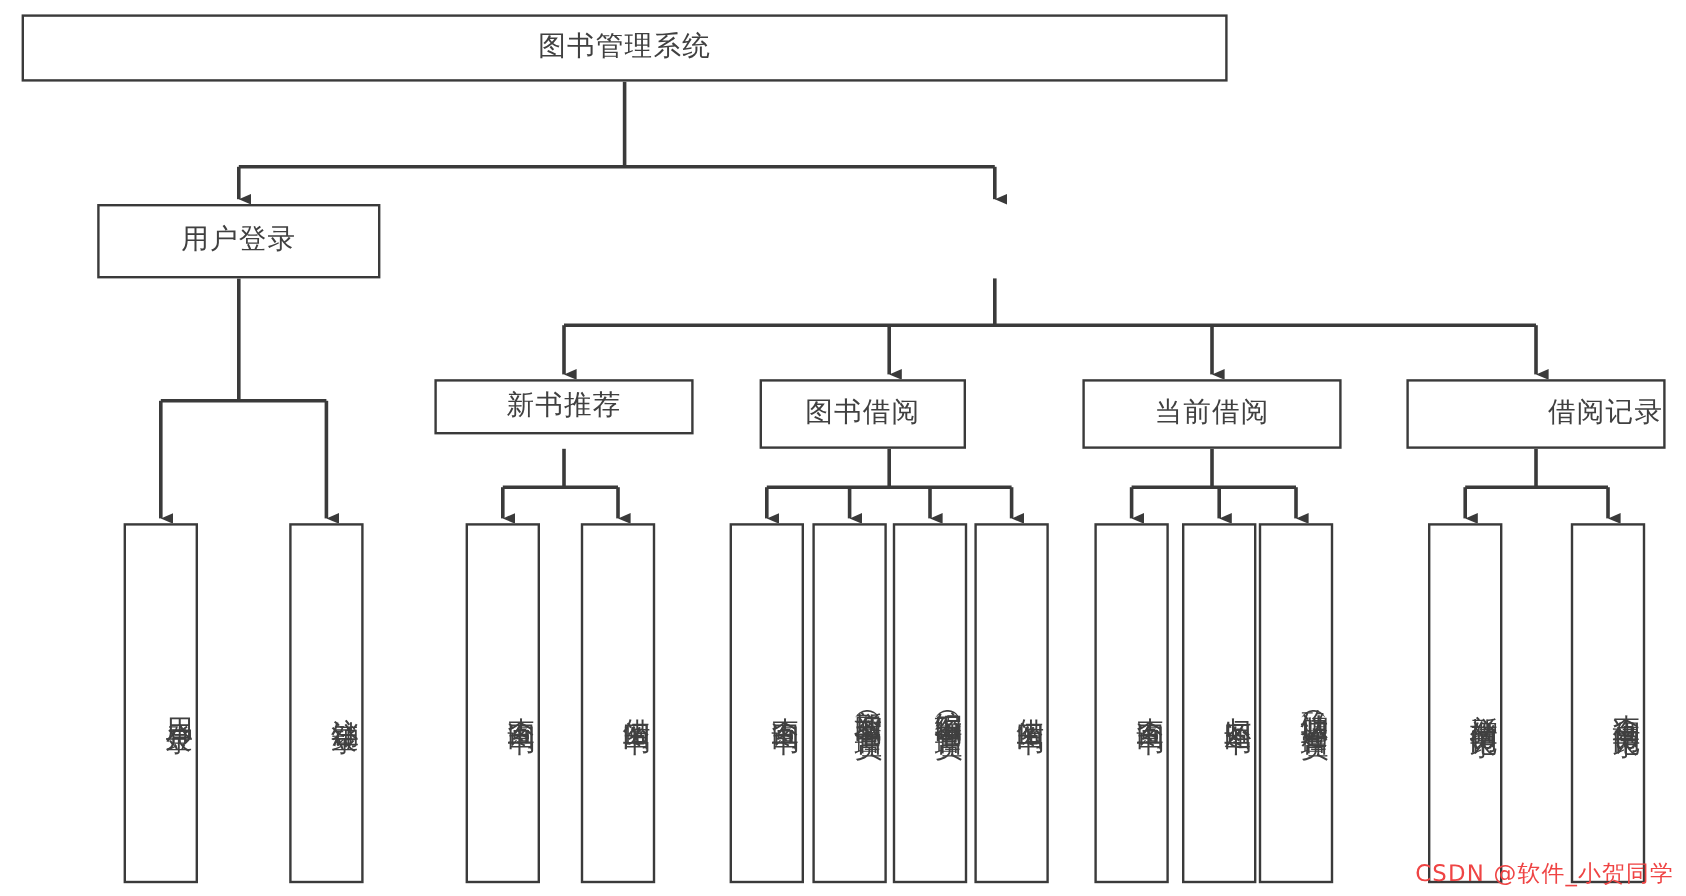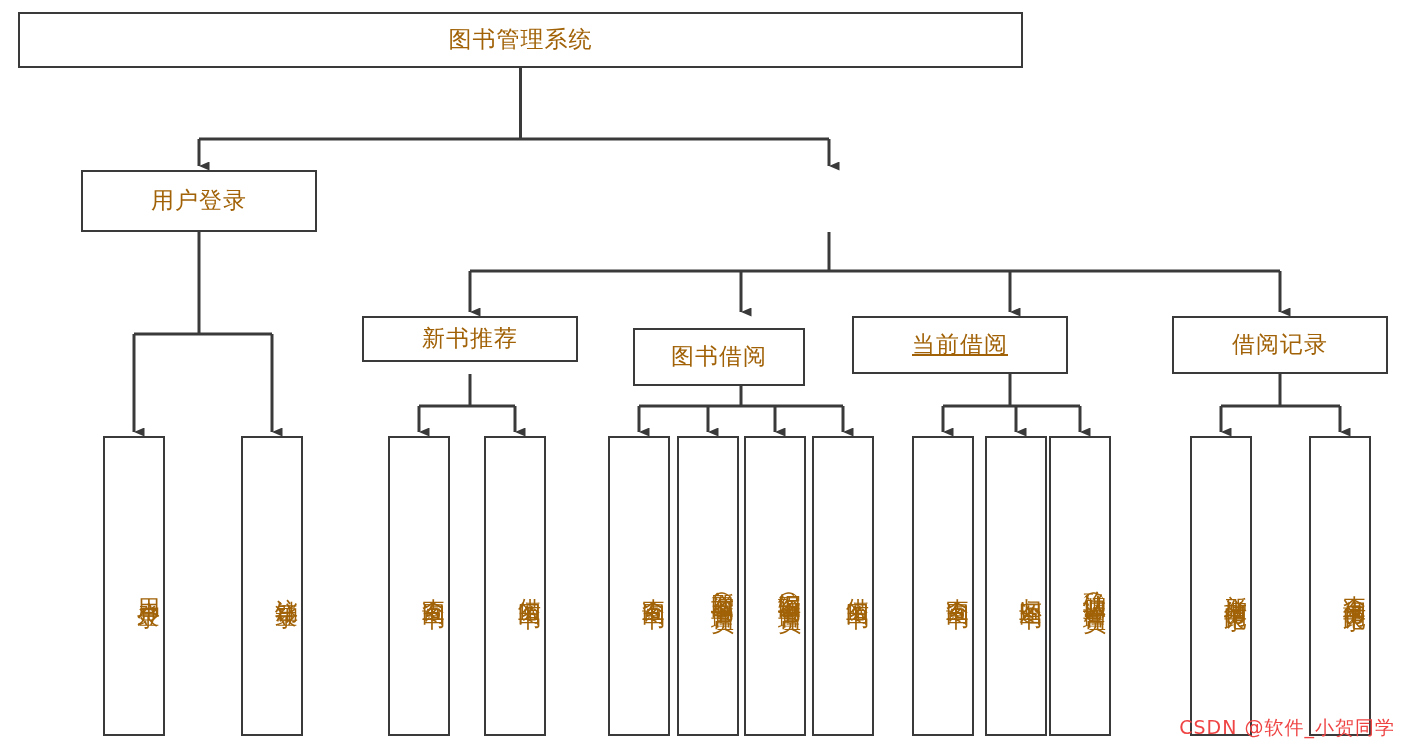--- a/index.html
+++ b/index.html
@@ -26,21 +26,21 @@
     pointer-events: none;
   }
   .node {
     position: absolute;
     box-sizing: border-box;
     background: #ffffff;
     border: 2.5px solid #3a3a3a;
     display: flex;
     align-items: center;
     justify-content: center;
-    color: #a16207;
+    color: #404040;
   }
   .node.horizontal {
     font-size: 23px;
     letter-spacing: 1px;
     line-height: 1.2;
   }
   .node.vertical {
     writing-mode: vertical-rl;
     text-orientation: upright;
     font-size: 23px;
@@ -141,27 +141,27 @@
     <span class="node-label">图书管理系统</span>
   </div>
 
   <div class="node horizontal" style="left: 81px; top: 170px; width: 236px; height: 62px;">
     <span class="node-label">用户登录</span>
   </div>
 
   <div class="node horizontal" style="left: 362px; top: 316px; width: 216px; height: 46px;">
     <span class="node-label">新书推荐</span>
   </div>
-  <div class="node horizontal" style="left: 633px; top: 316px; width: 172px; height: 58px; margin-top: 12px;">
+  <div class="node horizontal" style="left: 633px; top: 316px; width: 172px; height: 58px;">
     <span class="node-label">图书借阅</span>
   </div>
-  <div class="node horizontal" style="left: 852px; top: 316px; width: 216px; height: 58px; text-decoration: underline;">
+  <div class="node horizontal" style="left: 902px; top: 316px; width: 216px; height: 58px;">
     <span class="node-label">当前借阅</span>
   </div>
-  <div class="node horizontal" style="left: 1172px; top: 316px; width: 216px; height: 58px;">
+  <div class="node horizontal" style="left: 1172px; top: 316px; width: 216px; height: 58px; justify-content: flex-end;">
     <span class="node-label">借阅记录</span>
   </div>
 
   <div class="node vertical" style="left: 103px; top: 436px; width: 62px; height: 300px;">
     <span class="node-label">用户登录</span>
   </div>
   <div class="node vertical" style="left: 241px; top: 436px; width: 62px; height: 300px;">
     <span class="node-label">注销登录</span>
   </div>
   <div class="node vertical" style="left: 388px; top: 436px; width: 62px; height: 300px;">

